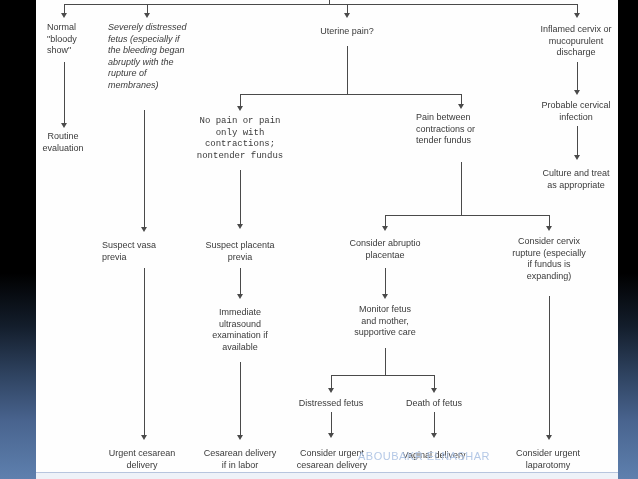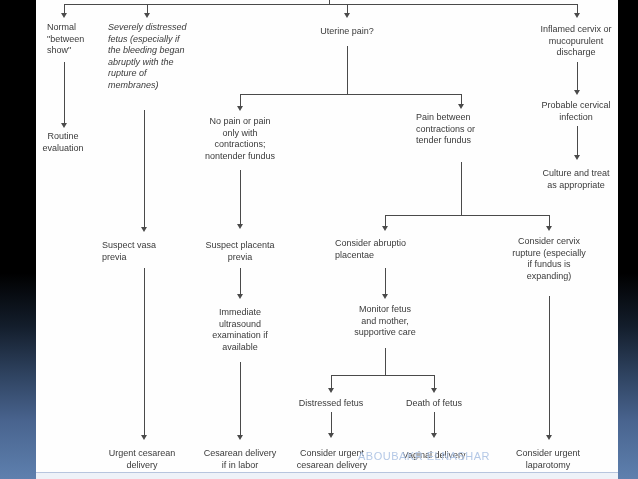--- a/index.html
+++ b/index.html
@@ -67,51 +67,51 @@
 </head>
 <body>
 
 <div id="screen">
   <div id="left-strip" class="strip"></div>
   <div id="right-strip" class="strip"></div>
   <div id="slide"></div>
   <div id="bottom-strip"></div>
   <div id="flowchart-layer">
       <div class="node" style="top: 22px; width: 46px; left: 47px; text-align: left;">Normal
-"between
+"bloody
 show"</div>
       <div class="node" style="top: 131px; width: 64px; left: 31px; text-align: center;">Routine
 evaluation</div>
       <div class="node" style="top: 22px; width: 104px; left: 108px; text-align: left; font-style: italic;">Severely distressed
 fetus (especially if
 the bleeding began
 abruptly with the
 rupture of
 membranes)</div>
       <div class="node" style="top: 240px; width: 84px; left: 102px; text-align: left;">Suspect vasa
 previa</div>
       <div class="node" style="top: 448px; width: 94px; left: 95px; text-align: center;">Urgent cesarean
 delivery</div>
       <div class="node" style="top: 26px; width: 84px; left: 305px; text-align: center;">Uterine pain?</div>
-      <div class="node" style="top: 116px; width: 98px; left: 191px; text-align: center;">No pain or pain
+      <div class="node" style="top: 116px; width: 98px; left: 191px; text-align: center; font-family: Liberation Mono, monospace;">No pain or pain
 only with
 contractions;
 nontender fundus</div>
       <div class="node" style="top: 240px; width: 96px; left: 192px; text-align: center;">Suspect placenta
 previa</div>
       <div class="node" style="top: 307px; width: 90px; left: 195px; text-align: center;">Immediate
 ultrasound
 examination if
 available</div>
       <div class="node" style="top: 448px; width: 100px; left: 190px; text-align: center;">Cesarean delivery
 if in labor</div>
       <div class="node" style="top: 112px; width: 90px; left: 416px; ">Pain between
 contractions or
 tender fundus</div>
-      <div class="node" style="top: 238px; width: 100px; left: 335px; text-align: left;">Consider abruptio
+      <div class="node" style="top: 238px; width: 100px; left: 335px; text-align: center;">Consider abruptio
 placentae</div>
       <div class="node" style="top: 304px; width: 90px; left: 340px; text-align: center;">Monitor fetus
 and mother,
 supportive care</div>
       <div class="node" style="top: 398px; width: 88px; left: 287px; text-align: center;">Distressed fetus</div>
       <div class="node" style="top: 398px; width: 82px; left: 393px; text-align: center;">Death of fetus</div>
       <div class="node" style="top: 448px; width: 98px; left: 283px; text-align: center;">Consider urgent
 cesarean delivery</div>
       <div class="node" style="top: 450px; width: 92px; left: 388px; text-align: center;">Vaginal delivery</div>
       <div class="node" style="top: 236px; width: 102px; left: 498px; text-align: center;">Consider cervix

